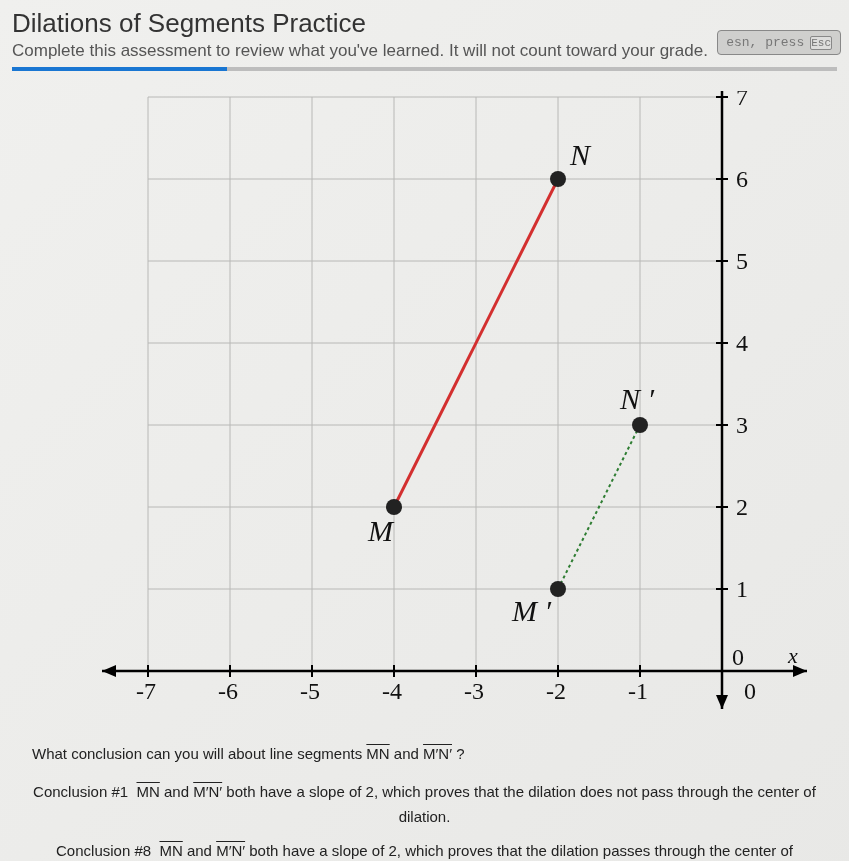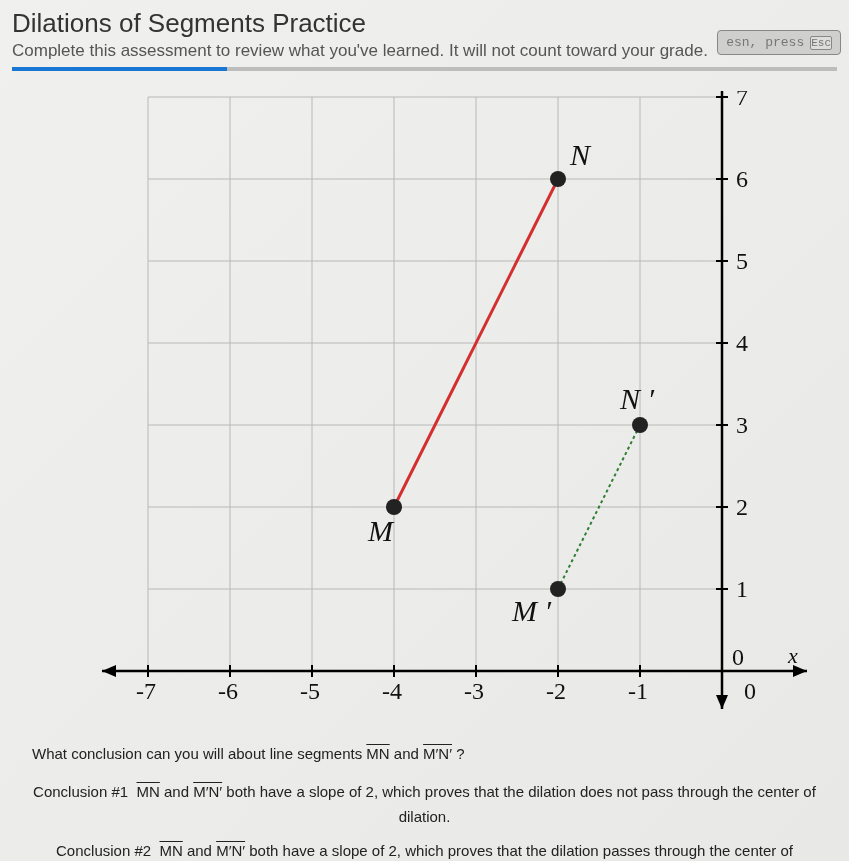--- a/index.html
+++ b/index.html
@@ -197,17 +197,17 @@
     <div class="q">
       <span>What conclusion can you will about line segments </span><span class="overline">MN</span><span> and </span><span class="overline">M′N′</span><span> ?</span>
     </div>
 
     <div class="conclusion">
       <span>Conclusion #1</span>&nbsp;
       <span class="overline">MN</span><span> and </span><span class="overline">M′N′</span><span> both have a slope of 2, which proves that the dilation does not pass through the center of dilation.</span>
     </div>
 
     <div class="conclusion">
-      <span>Conclusion #2</span>&nbsp;
+      <span>Conclusion #8</span>&nbsp;
       <span class="overline">MN</span><span> and </span><span class="overline">M′N′</span><span> both have a slope of 2, which proves that the dilation passes through the center of dilation.</span>
     </div>
   </div>
 </div>
 
 </body></html>

